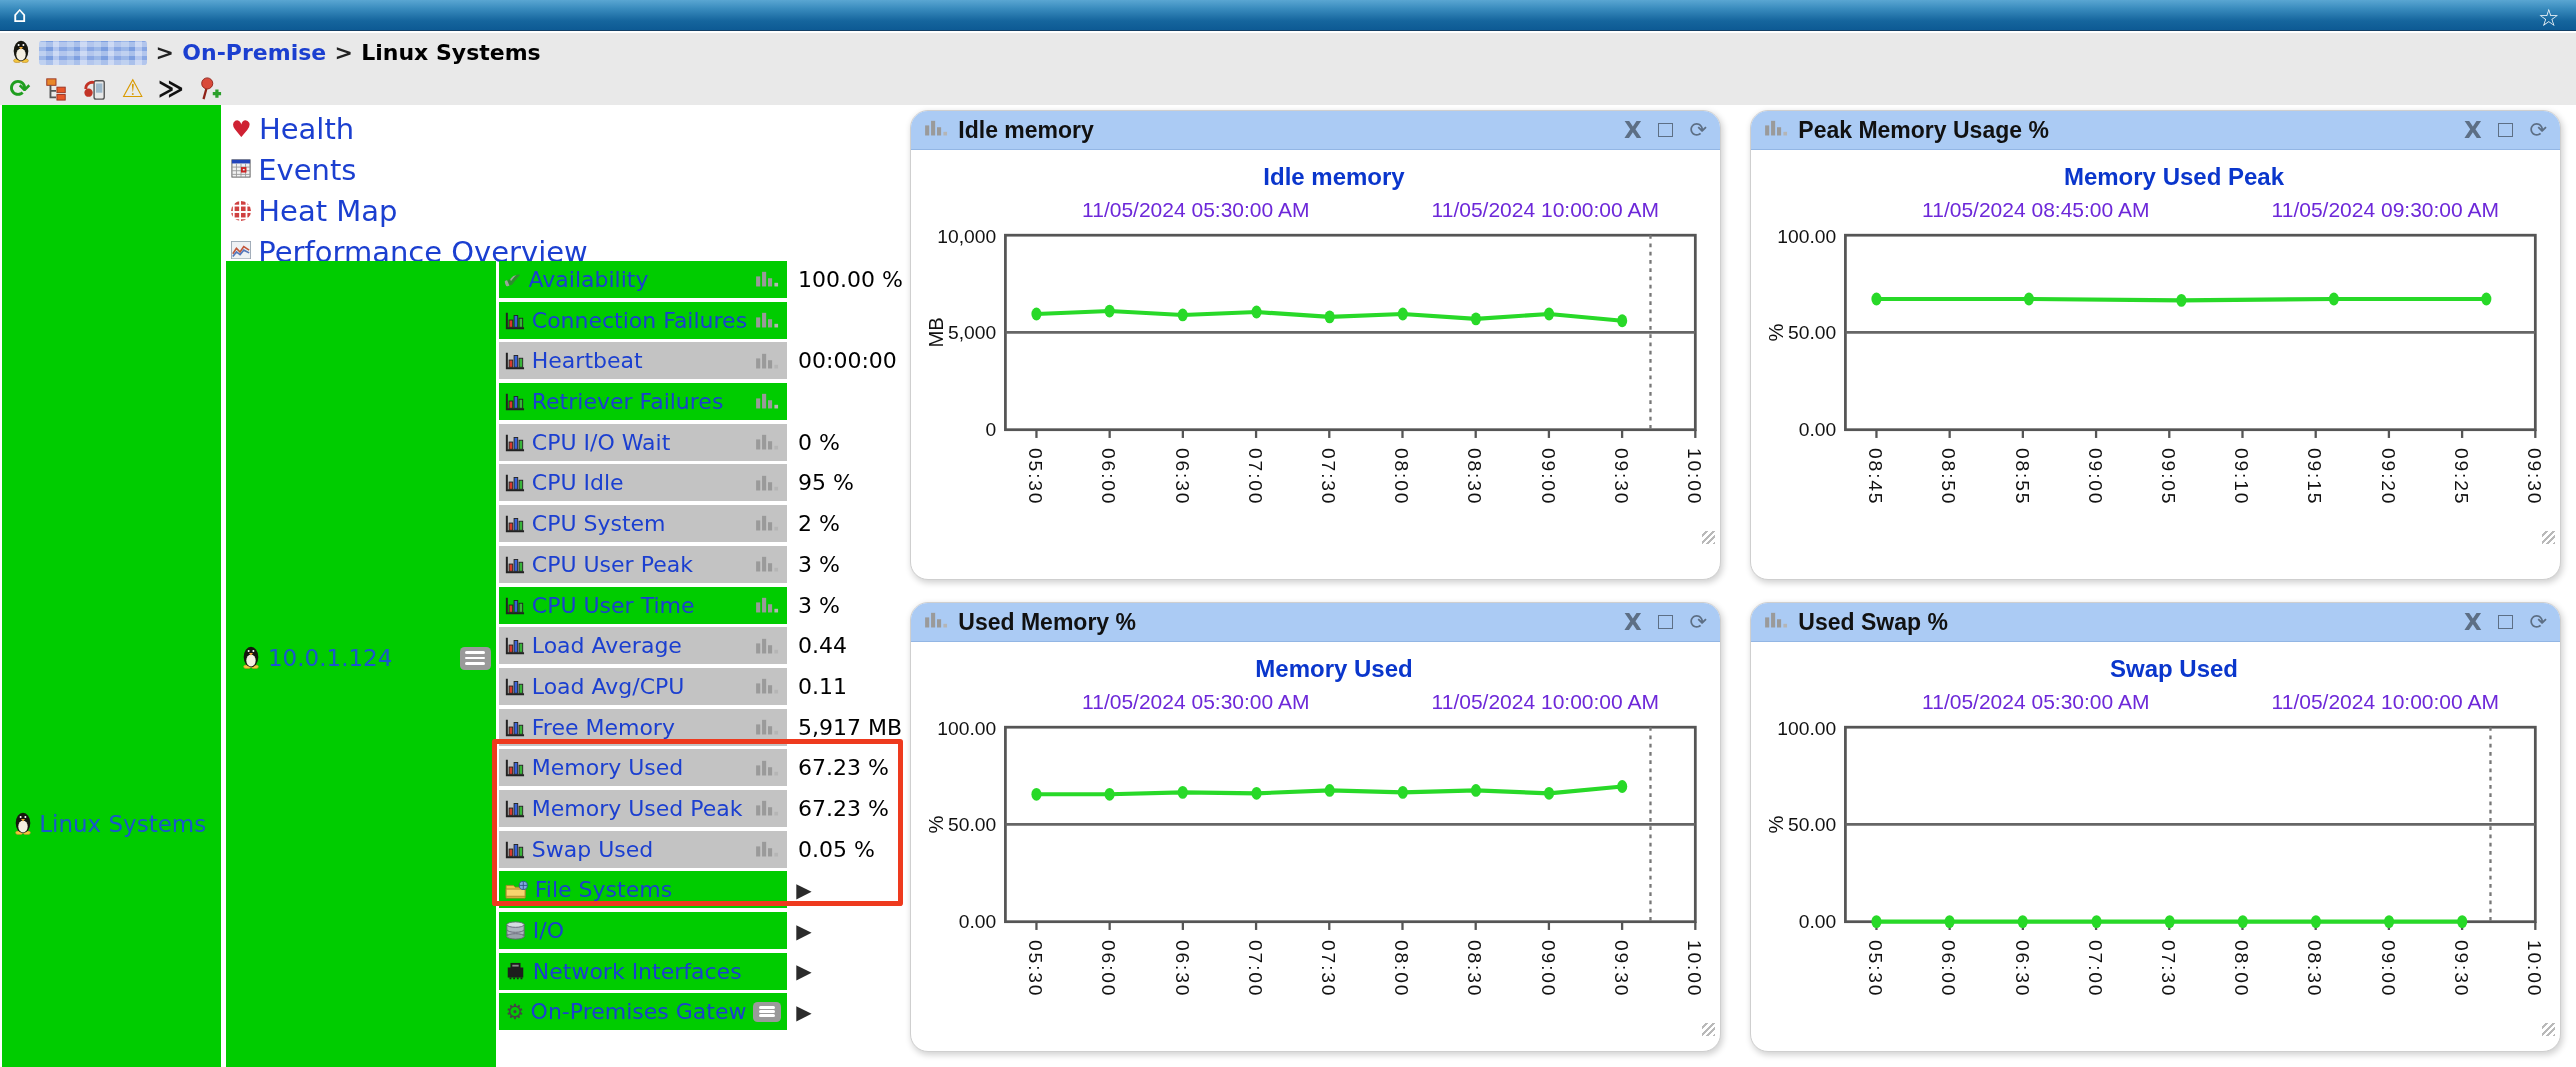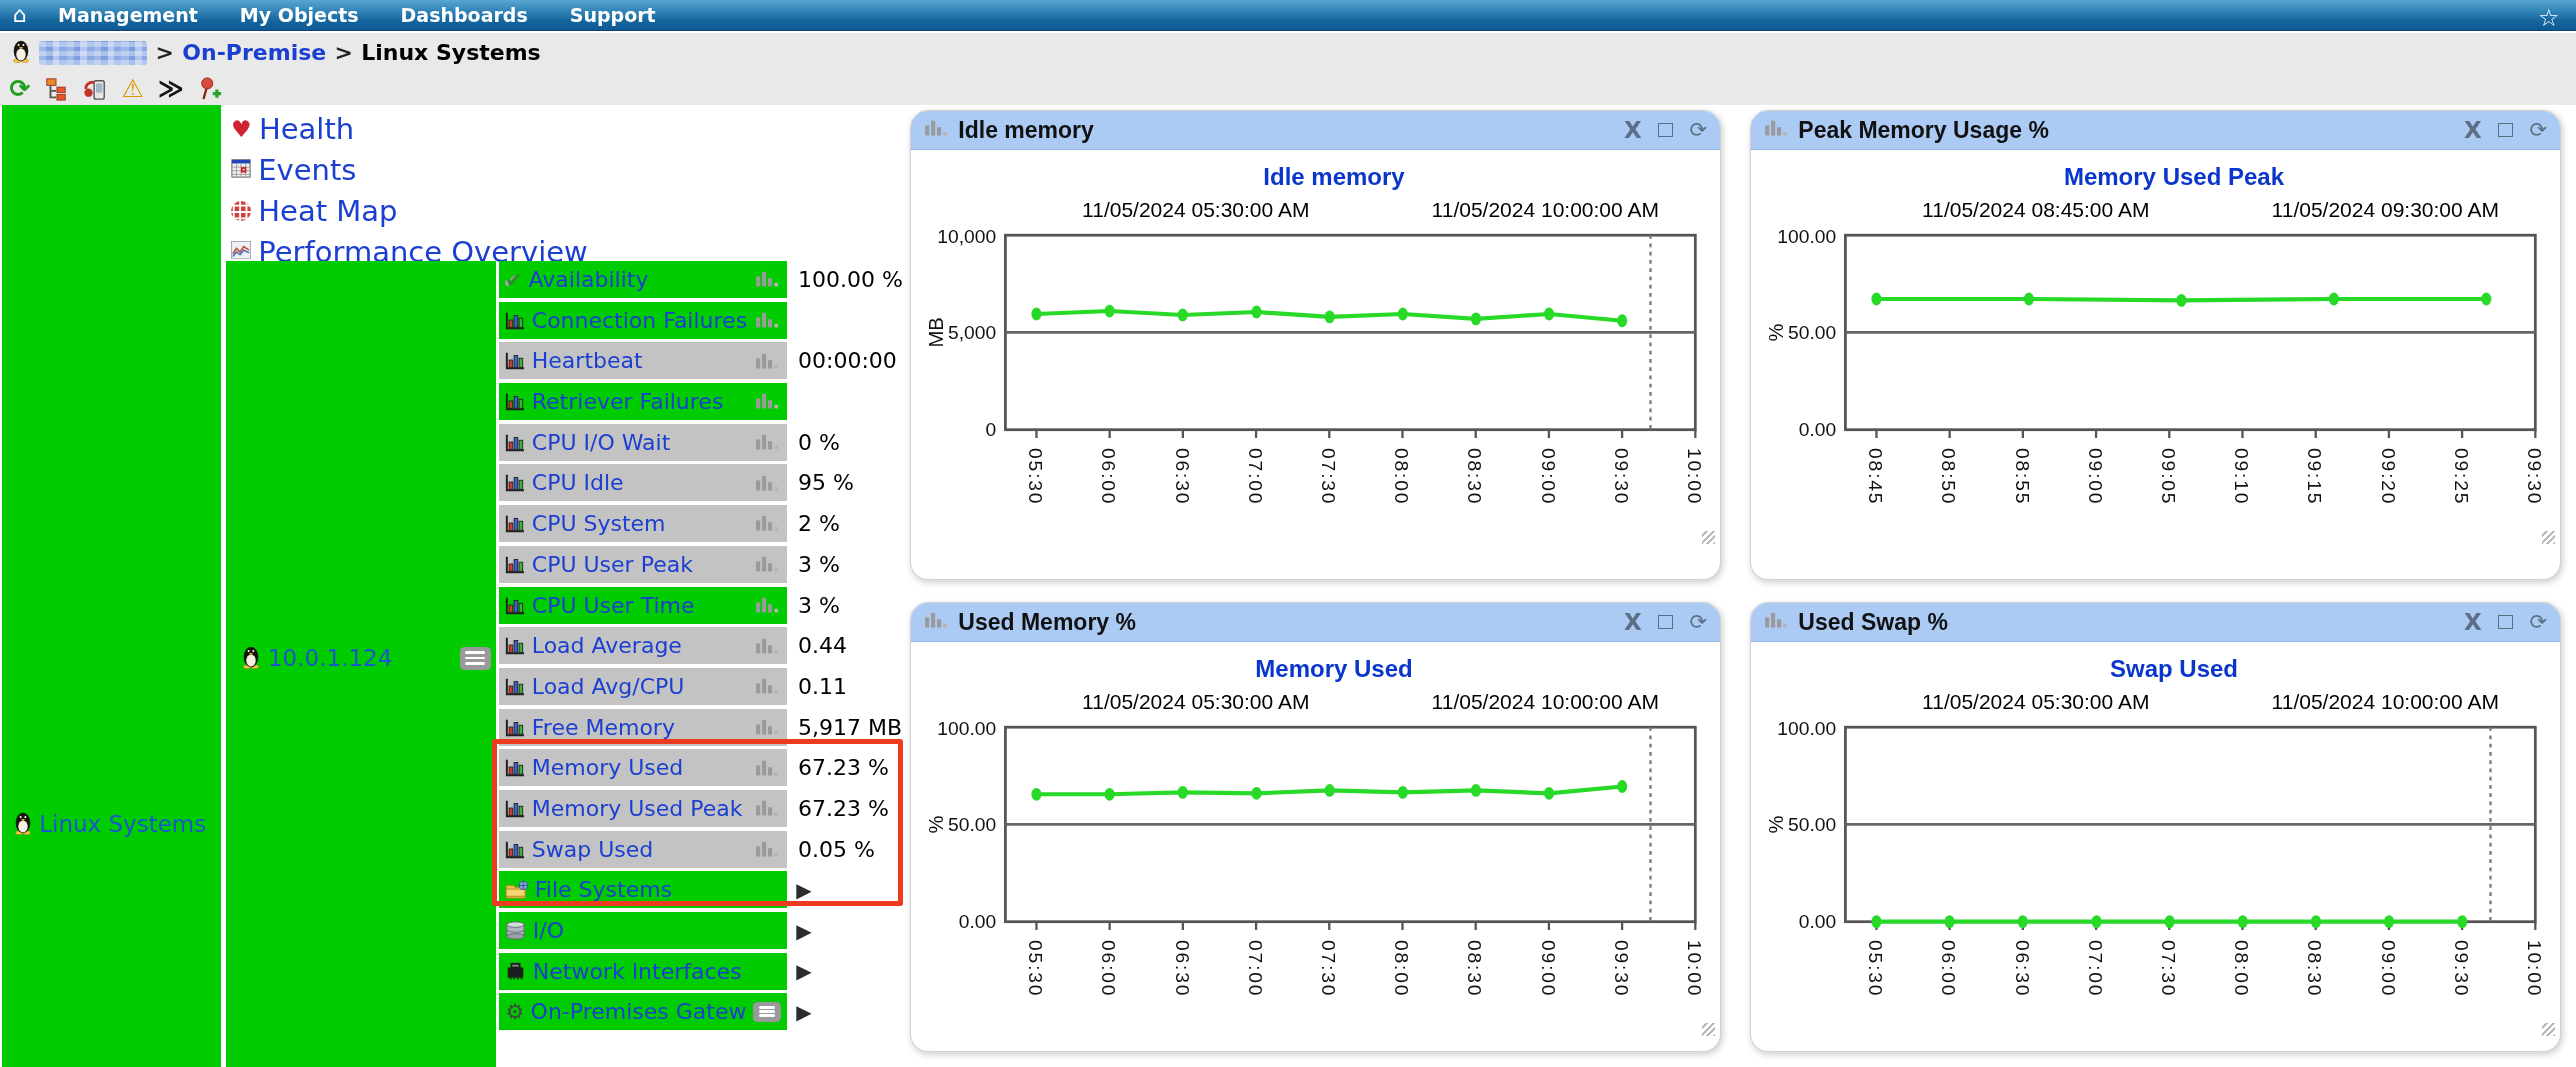--- a/index.html
+++ b/index.html
@@ -73,39 +73,33 @@
     padding:0 13px; border-bottom:0.9px solid #93b6e4; cursor:move; }
   .ptitle { font-family:"Liberation Sans", sans-serif; font-weight:bold; font-size:23px; color:#111; }
   .pctrls { margin-left:auto; display:flex; align-items:center; gap:16.5px; color:#5d6f85; }
   .pc-x { font-size:23px; font-weight:bold; cursor:pointer; font-family:"DejaVu Sans",sans-serif; }
   .pc-sq { width:14.7px; height:14.7px; border:1.8px solid #5d6f85; cursor:pointer; }
   .pc-r { font-size:21px; cursor:pointer; }
   .pbody { position:relative; }
   .ctitle { text-align:center; padding-left:37px; margin-top:13px; color:#0a36cc; font-weight:bold;
     font-size:24px; font-family:"Liberation Sans", sans-serif; }
   .cdates { display:flex; padding-left:110px; margin-top:7.3px;
-    font-family:"Liberation Sans", sans-serif; font-size:21px; color:#000000; }
+    font-family:"Liberation Sans", sans-serif; font-size:21px; color:#6d28d9; }
   .cdates span { flex:1; text-align:center; }
   .plot { display:block; margin:3.7px auto 0 auto; font-family:"Liberation Sans", sans-serif; }
   .resize { position:absolute; right:4.6px; bottom:4.6px; width:13.8px; height:13.8px; cursor:nwse-resize;
     background:repeating-linear-gradient(135deg, rgba(0,0,0,0) 0 2.8px, #b9b9b9 2.8px 4.6px); }
 </style>
 </head>
 <body>
 
 <div class="app">
 
   <header class="topnav">
     <span class="home-ic">⌂</span>
-    <nav>
-      <a>Management</a>
-      <a>My Objects</a>
-      <a>Dashboards</a>
-      <a>Support</a>
-    </nav>
     <span class="star-ic">☆</span>
   </header>
 
   <div class="crumbbar">
     <span class="tux-slot"><svg width="20" height="25" viewBox="0 0 20 24">
           <ellipse cx="6.2" cy="22.2" rx="3.6" ry="1.9" fill="#f3c63e" stroke="#b8862a" stroke-width=".6"></ellipse>
           <ellipse cx="13.8" cy="22.2" rx="3.6" ry="1.9" fill="#f3c63e" stroke="#b8862a" stroke-width=".6"></ellipse>
           <ellipse cx="10" cy="12.5" rx="7.3" ry="10.2" fill="#16160f"></ellipse>
           <ellipse cx="10" cy="16" rx="4.7" ry="6" fill="#f5f0e2"></ellipse>
           <circle cx="7.6" cy="6.6" r="1" fill="#fff"></circle>

